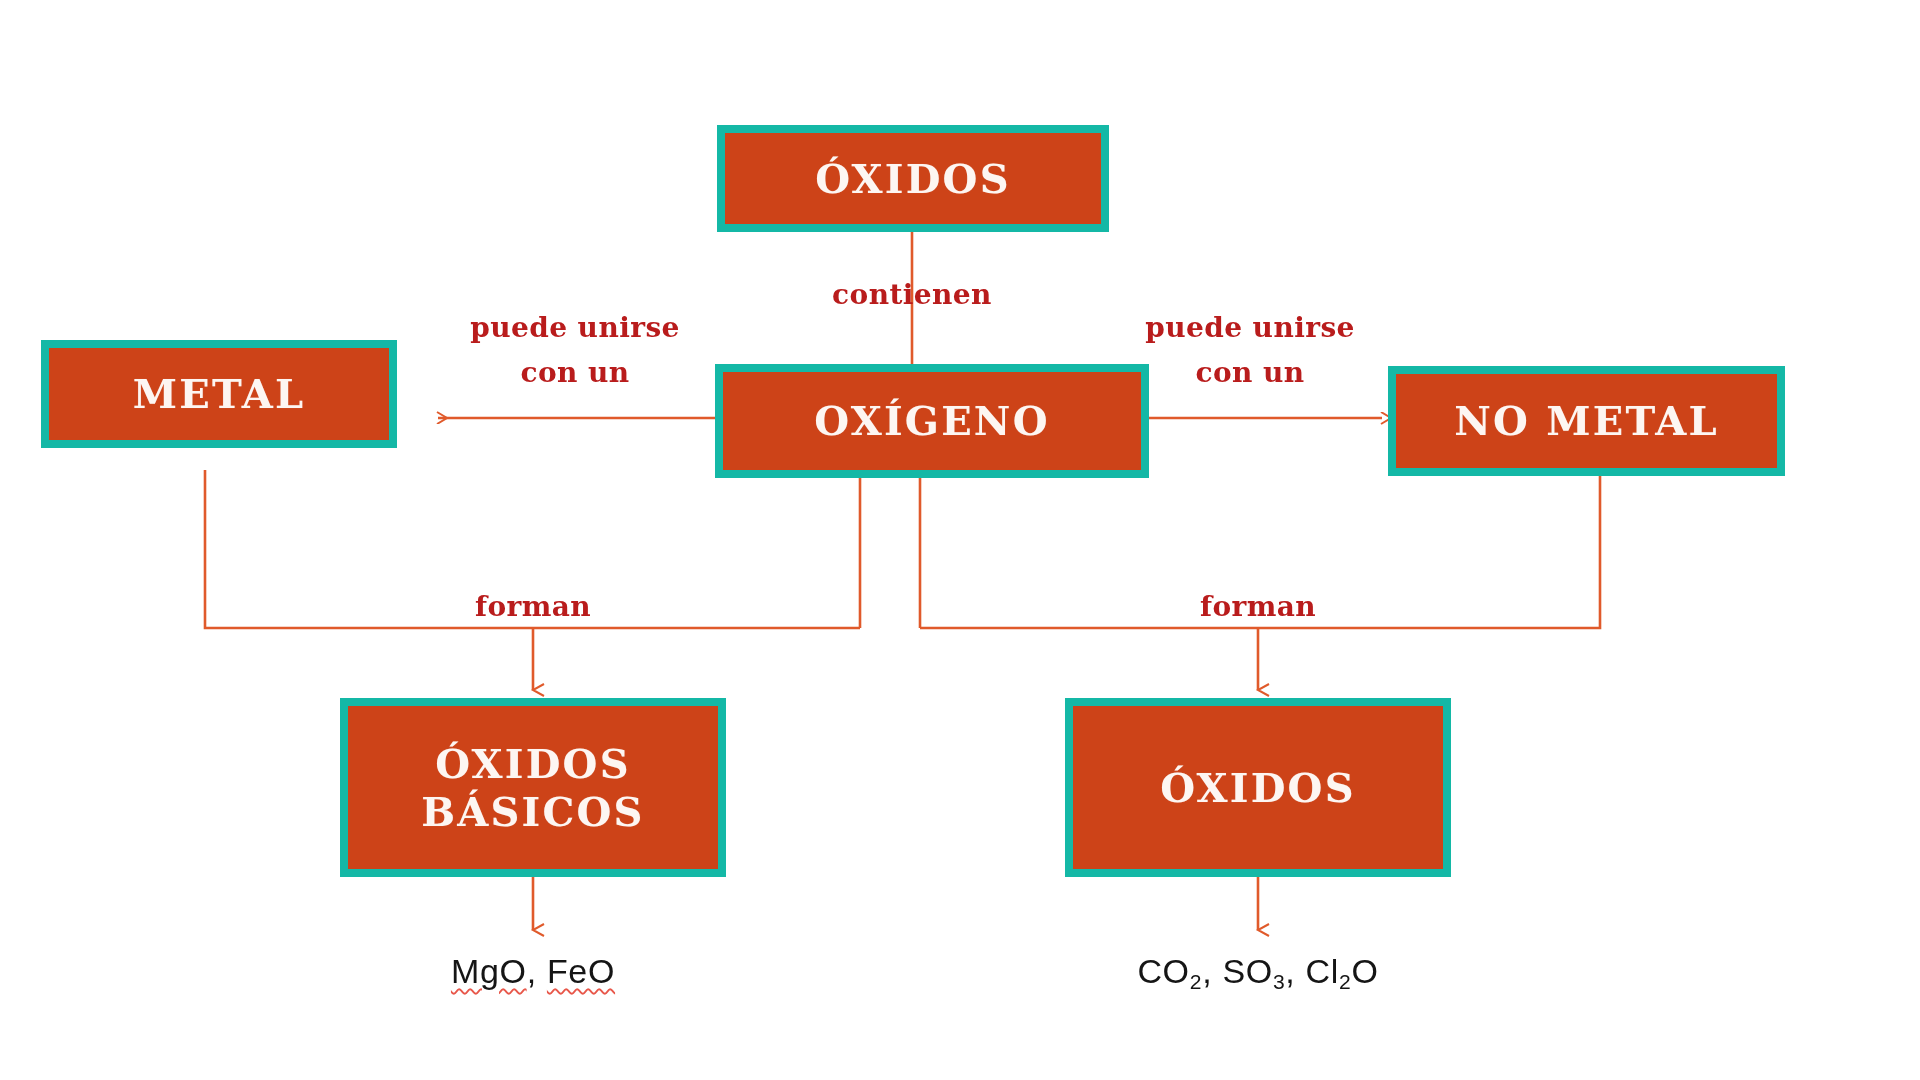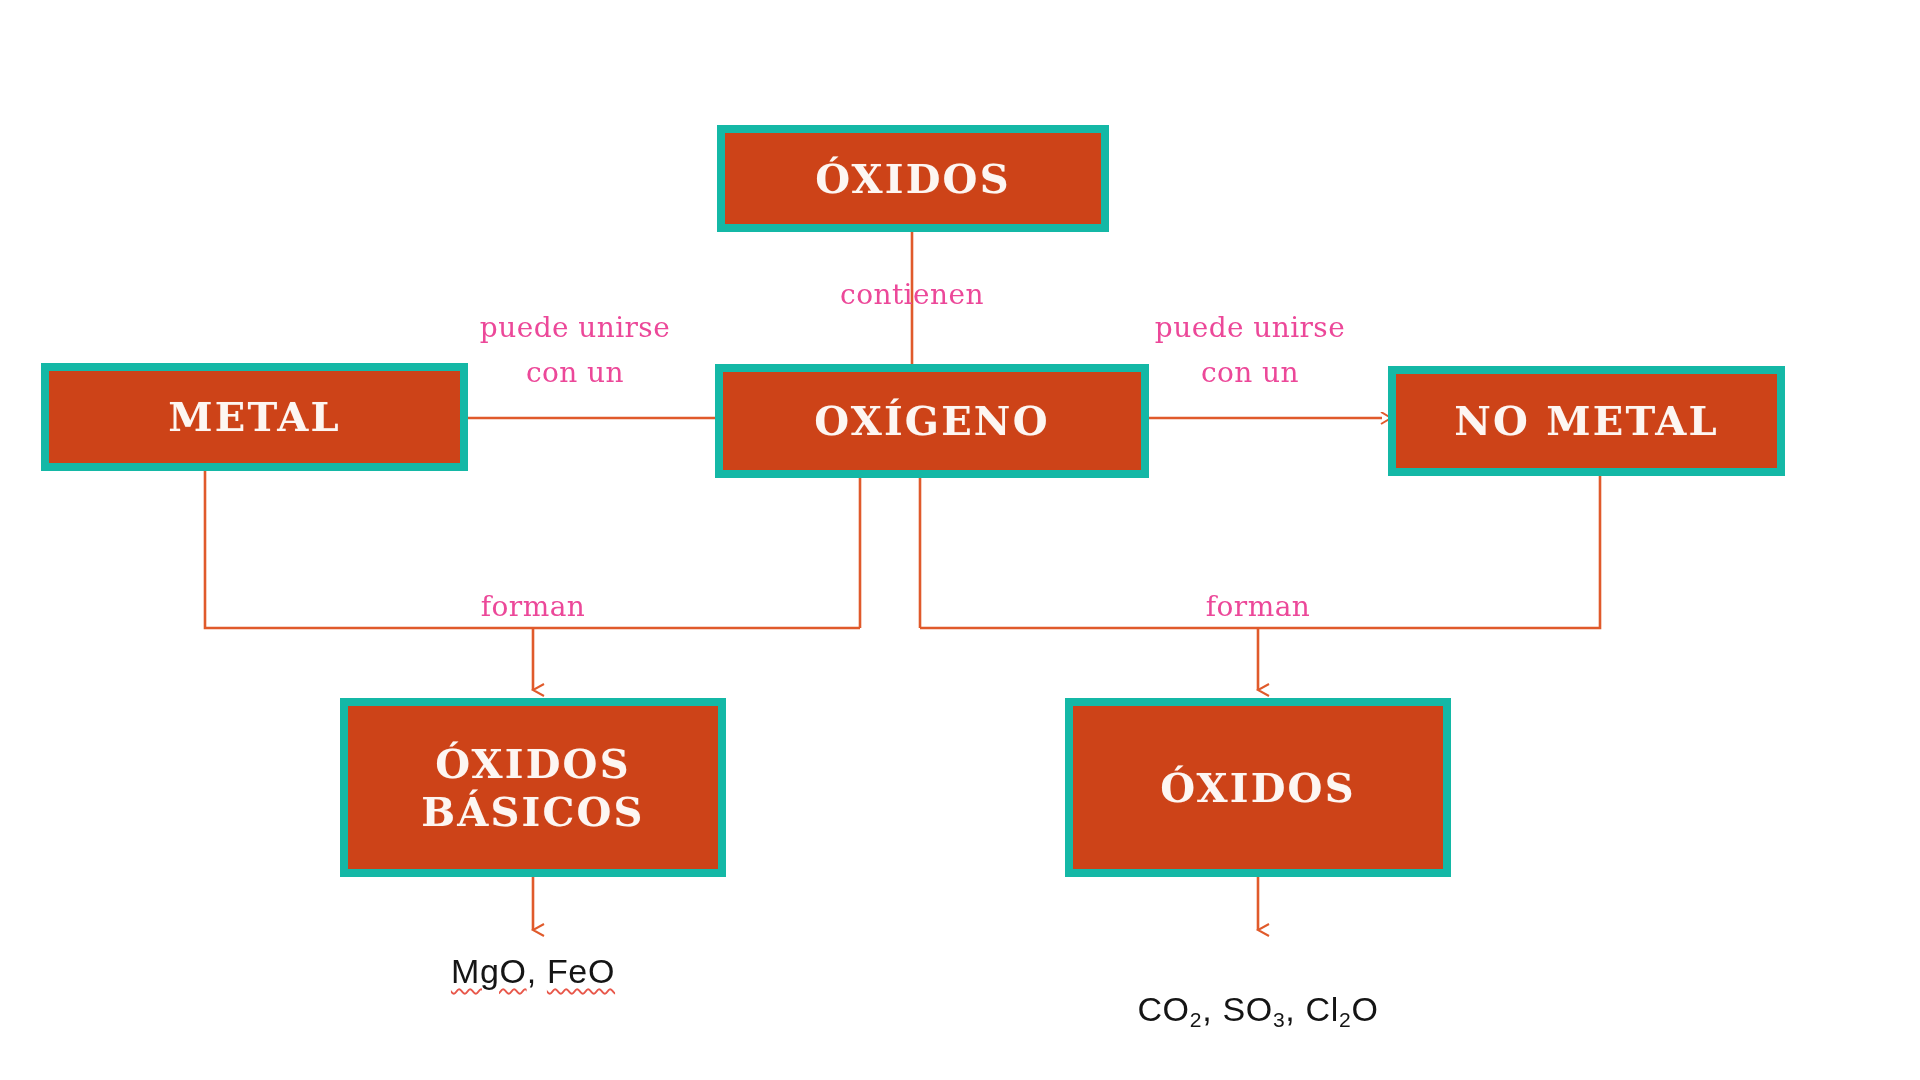--- a/index.html
+++ b/index.html
@@ -41,32 +41,32 @@
     color: #fdf6f2;
     font-family: "DejaVu Serif", "Liberation Serif", serif;
     font-weight: bold;
     letter-spacing: 0.055em;
     line-height: 1.18;
     text-shadow: 0 0 1px rgba(255,255,255,0.25);
   }
   .node-box .node-text { display: block; width: 100%; }
 
   #node-oxidos   { left: 717px; top: 125px; width: 392px; height: 107px; font-size: 40px; }
-  #node-metal    { left: 41px;  top: 363px; width: 427px; height: 108px; font-size: 40px; }
+  #node-metal    { left: 41px;  top: 340px; width: 356px; height: 108px; font-size: 40px; }
   #node-oxigeno  { left: 715px; top: 364px; width: 434px; height: 114px; font-size: 40px; }
   #node-nometal  { left: 1388px;top: 366px; width: 397px; height: 110px; font-size: 40px; }
   #node-basicos  { left: 340px; top: 698px; width: 386px; height: 179px; font-size: 40px; }
   #node-acidos   { left: 1065px;top: 698px; width: 386px; height: 179px; font-size: 40px; }
 
   
   .link-label {
     position: absolute;
-    color: #ec4899;
+    color: #b91c1c;
     font-family: "DejaVu Serif", "Liberation Serif", serif;
-    font-weight: normal;
+    font-weight: bold;
     font-size: 28px;
     letter-spacing: 0.015em;
     white-space: nowrap;
     transform: translateX(-50%);
     text-align: center;
     background: transparent;
   }
   #label-contienen { left: 912px;  top: 278px; }
   #label-unirse-left  { left: 575px;  top: 306px; line-height: 1.6; }
   #label-unirse-right { left: 1250px; top: 306px; line-height: 1.6; }
@@ -79,21 +79,21 @@
     position: absolute;
     color: #151515;
     font-family: Liberation Sans, sans-serif;
     font-size: 34px;
     letter-spacing: 0.02em;
     white-space: nowrap;
     transform: translateX(-50%);
     text-align: center;
   }
   #formula-basicos { left: 533px;  top: 952px; }
-  #formula-acidos  { left: 1258px; top: 990px; }
+  #formula-acidos  { left: 1258px; top: 952px; }
   .formula-text sub {
     font-size: 0.62em;
     vertical-align: baseline;
     position: relative;
     top: 0.28em;
   }
   .spell-error {
     text-decoration: underline wavy #e8574a;
     text-decoration-thickness: 2px;
     text-underline-offset: 5px;

